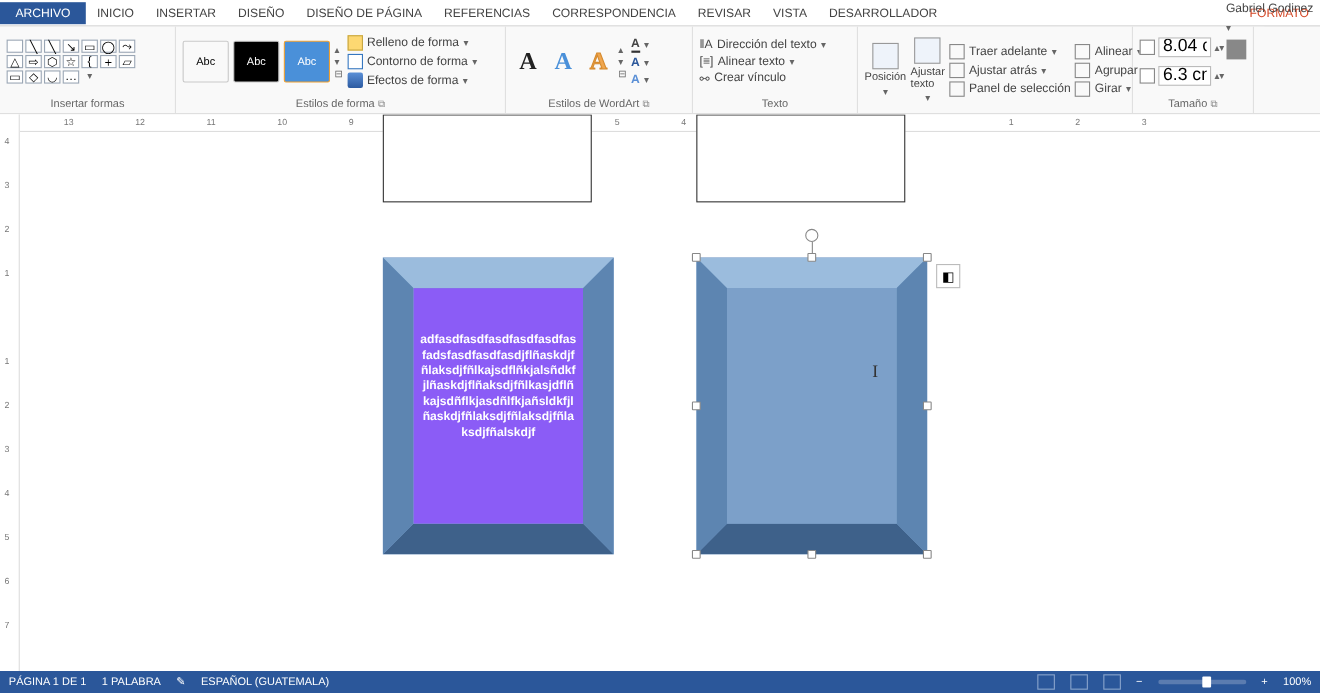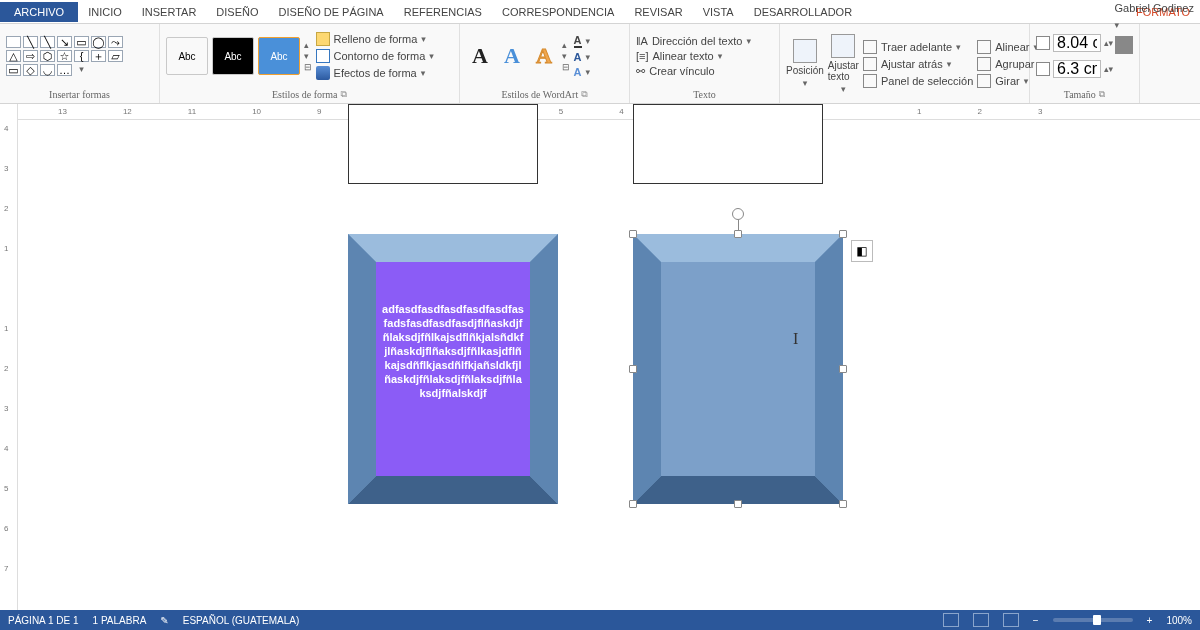--- a/index.html
+++ b/index.html
@@ -10,21 +10,21 @@
   .tab { padding: 4px 10px; font-size: 11px; color: #444; cursor: pointer; white-space: nowrap; }
   .tab.file { background: #2b579a; color: #fff; padding: 4px 14px; }
   .tab.context { color: #d24726; }
   .user-area { position: absolute; right: 6px; top: 2px; display: flex; gap: 6px; font-size: 11px; color: #444; flex-direction: column; }
   .avatar { width: 18px; height: 18px; background: #888; }
 
   
   .ribbon { display: flex; height: 80px; border-bottom: 1px solid #d4d4d4; background: #f9f9f9; }
   .group { border-right: 1px solid #e0e0e0; display: flex; flex-direction: column; }
   .group-body { flex: 1; display: flex; align-items: center; padding: 2px 6px; gap: 4px; }
-  .group-label { text-align: right; font-size: 10px; color: #666; padding: 1px 0 3px; display:flex; justify-content:center; align-items:center; gap:3px;font-family:Liberation Serif, serif;}
+  .group-label { text-align: right; font-size: 10px; color: #666; padding: 1px 0 3px; display:flex; justify-content:center; align-items:center; gap:3px;}
   .launcher { font-size: 9px; color:#888; }
 
   
   .shapes-gal { display: flex; flex-direction: column; gap: 2px; }
   .shapes-row { display: flex; gap: 2px; }
   .sh { width: 15px; height: 12px; border: 1px solid #9aa6b4; display:flex; align-items:center; justify-content:center; background:#fff; }
 
   
   .style-th { width: 42px; height: 38px; border: 1px solid #c9c9c9; display:flex; align-items:center; justify-content:center; font-size:10px; border-radius:2px;}
   .style-th.sel { border:1px solid #f0a030; background:#fde8cf;}

